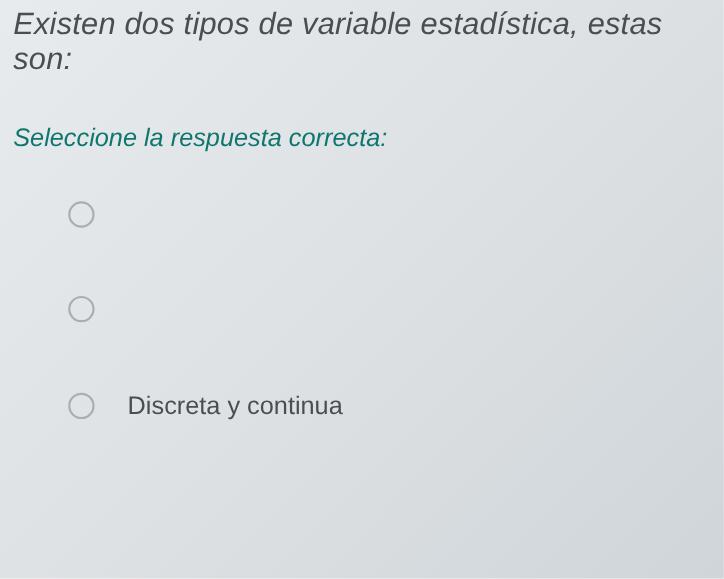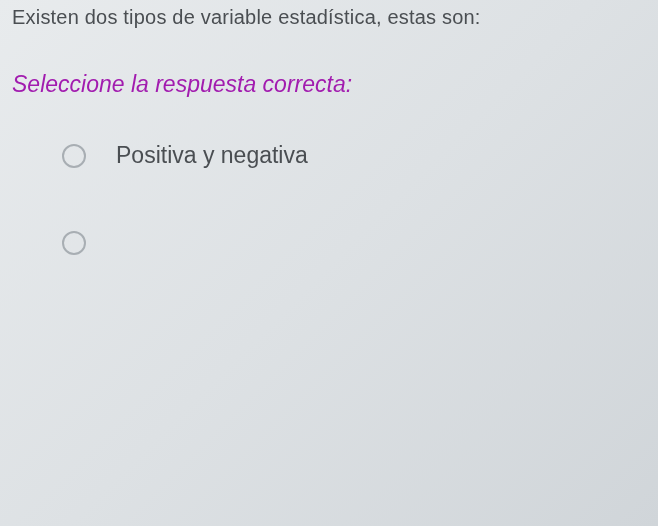--- a/index.html
+++ b/index.html
@@ -9,29 +9,30 @@
     }
     body {
       width: 658px;
       height: 526px;
       background: linear-gradient(135deg, #e8ebed 0%, #dde1e4 50%, #d0d5d9 100%);
       font-family: -apple-system, BlinkMacSystemFont, "Segoe UI", Helvetica, Arial, sans-serif;
       overflow: hidden;
       position: relative;
     }
     .question-text {
-      font-size: 20px;
+      font-size: 28px;
       color: #4a4e52;
       padding: 6px 12px 0 12px;
       font-weight: 400;
       letter-spacing: 0.2px;
+      font-style: italic;
     }
     .instruction-text {
       font-size: 23px;
-      color: #a21caf;
+      color: #0f766e;
       font-style: italic;
       padding: 42px 12px 0 12px;
       font-weight: 400;
     }
     .options-container {
       padding: 44px 0 0 62px;
     }
     .option-row {
       display: flex;
       align-items: center;
@@ -56,22 +57,25 @@
 <body>
 
 <div class="question-text">Existen dos tipos de variable estadística, estas son:</div>
 
 <div class="instruction-text">Seleccione la respuesta correcta:</div>
 
 <div class="options-container">
 
   <div class="option-row">
     <div class="radio-circle"></div>
-    <div class="option-label">Positiva y negativa</div>
   </div>
 
 
   <div class="option-row">
     <div class="radio-circle"></div>
   </div>
 
+  <div class="option-row">
+    <div class="radio-circle"></div>
+    <div class="option-label">Discreta y continua</div>
+  </div>
 
 </div>
 
 </body></html>

